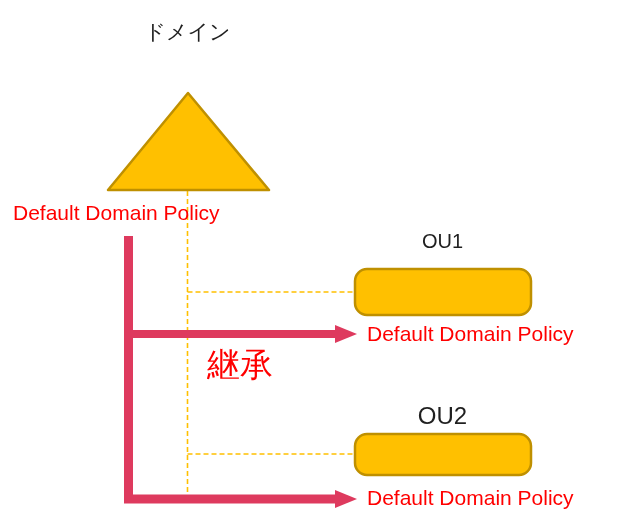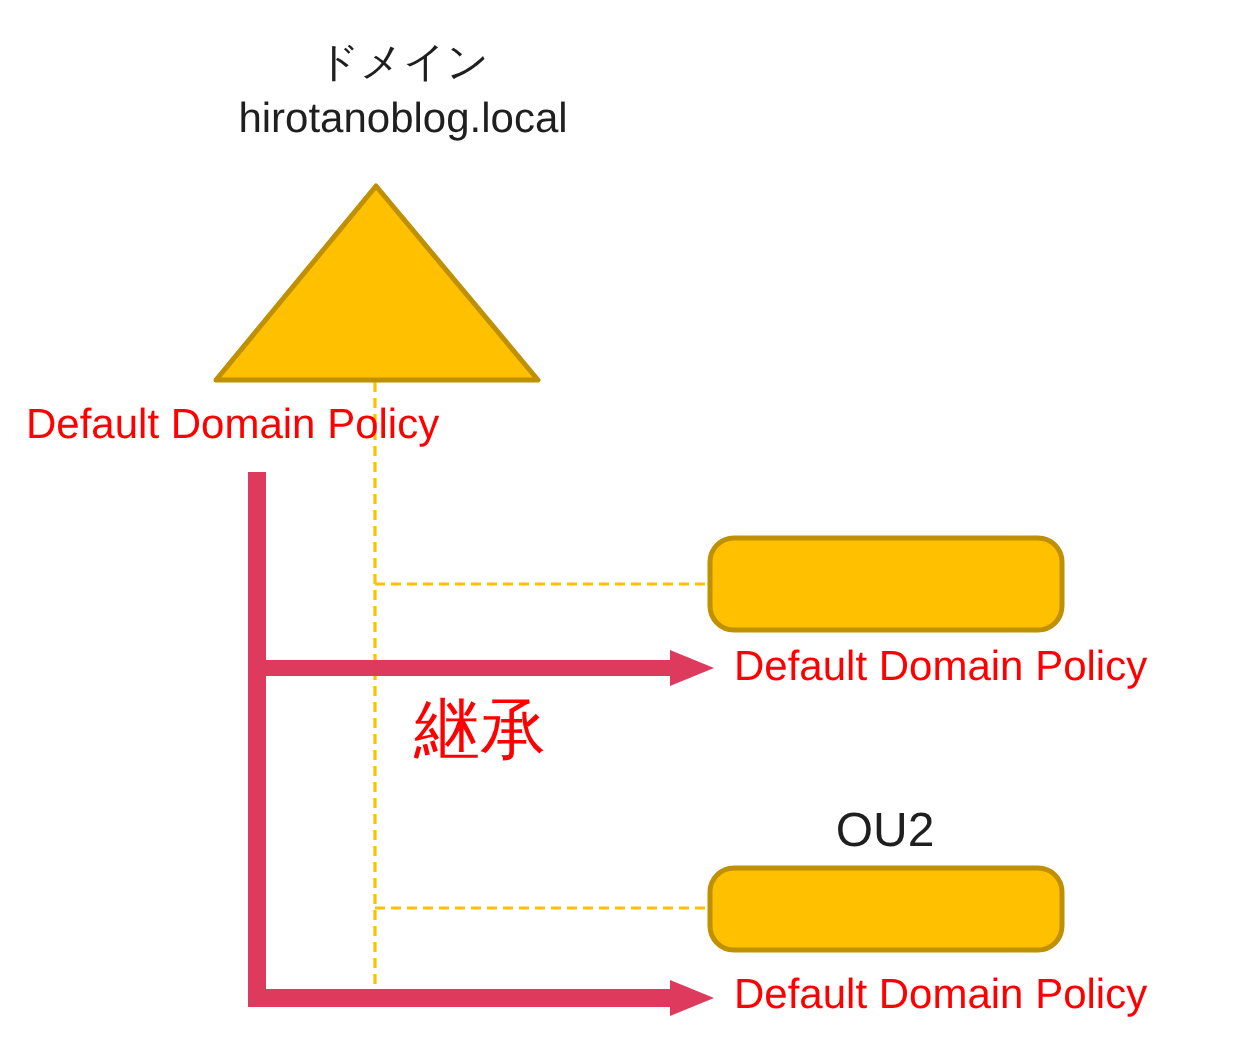--- a/index.html
+++ b/index.html
@@ -13,21 +13,21 @@
   }
   #diagram-svg { position: absolute; left: 0; top: 0; }
   .shape { stroke: #BF9000; stroke-width: 2.5; }
   .dashed { stroke: #FFC000; stroke-width: 1.6; stroke-dasharray: 5 3; fill: none; }
   .arrow-stroke { stroke: #DE3A5E; fill: none; }
   .arrow-head { fill: #DE3A5E; stroke: none; }
   .label { position: absolute; white-space: nowrap; }
   .black-label { color: #1f1f1f; }
   .red-label { color: #FF0000; }
   .center { text-align: center; }
-  #domain-caption { left: 74px; top: 18px; width: 255px; font-size: 21px; line-height: 1.35; }
+  #domain-caption { left: 60px; top: 18px; width: 255px; font-size: 21px; line-height: 1.35; }
   #root-policy-label { left: 13px; top: 201px; font-size: 21px; }
   #ou1-label { left: 354px; top: 230px; width: 177px; font-size: 20px; }
   #ou1-policy-label { left: 367px; top: 322px; font-size: 21px; }
   #inheritance-label { left: 207px; top: 347px; font-size: 33px; line-height: 1.1; }
   #ou2-label { left: 354px; top: 402px; width: 177px; font-size: 24px; }
   #ou2-policy-label { left: 367px; top: 486px; font-size: 21px; }
 </style>
 </head>
 <body>
 
@@ -47,25 +47,25 @@
     <polyline class="arrow-stroke" points="128.5,236 128.5,499 337,499" stroke-width="9"></polyline>
 
     <line class="arrow-stroke" x1="125" y1="334" x2="337" y2="334" stroke-width="8"></line>
     <polygon class="arrow-head" points="335,325 357,334 335,343"></polygon>
 
     <polygon class="arrow-head" points="335,490 357,499 335,508"></polygon>
   </svg>
 
   <div id="domain-caption" class="label black-label center">
     <div>ドメイン</div>
-    <div>hirotanoblog.local</div>
   </div>
 
   <div id="root-policy-label" class="label red-label">Default Domain Policy</div>
 
+  <div id="ou1-label" class="label black-label center">OU1</div>
 
   <div id="ou1-policy-label" class="label red-label">Default Domain Policy</div>
 
   <div id="inheritance-label" class="label red-label">継承</div>
 
   <div id="ou2-label" class="label black-label center">OU2</div>
 
   <div id="ou2-policy-label" class="label red-label">Default Domain Policy</div>
 
 </div>

